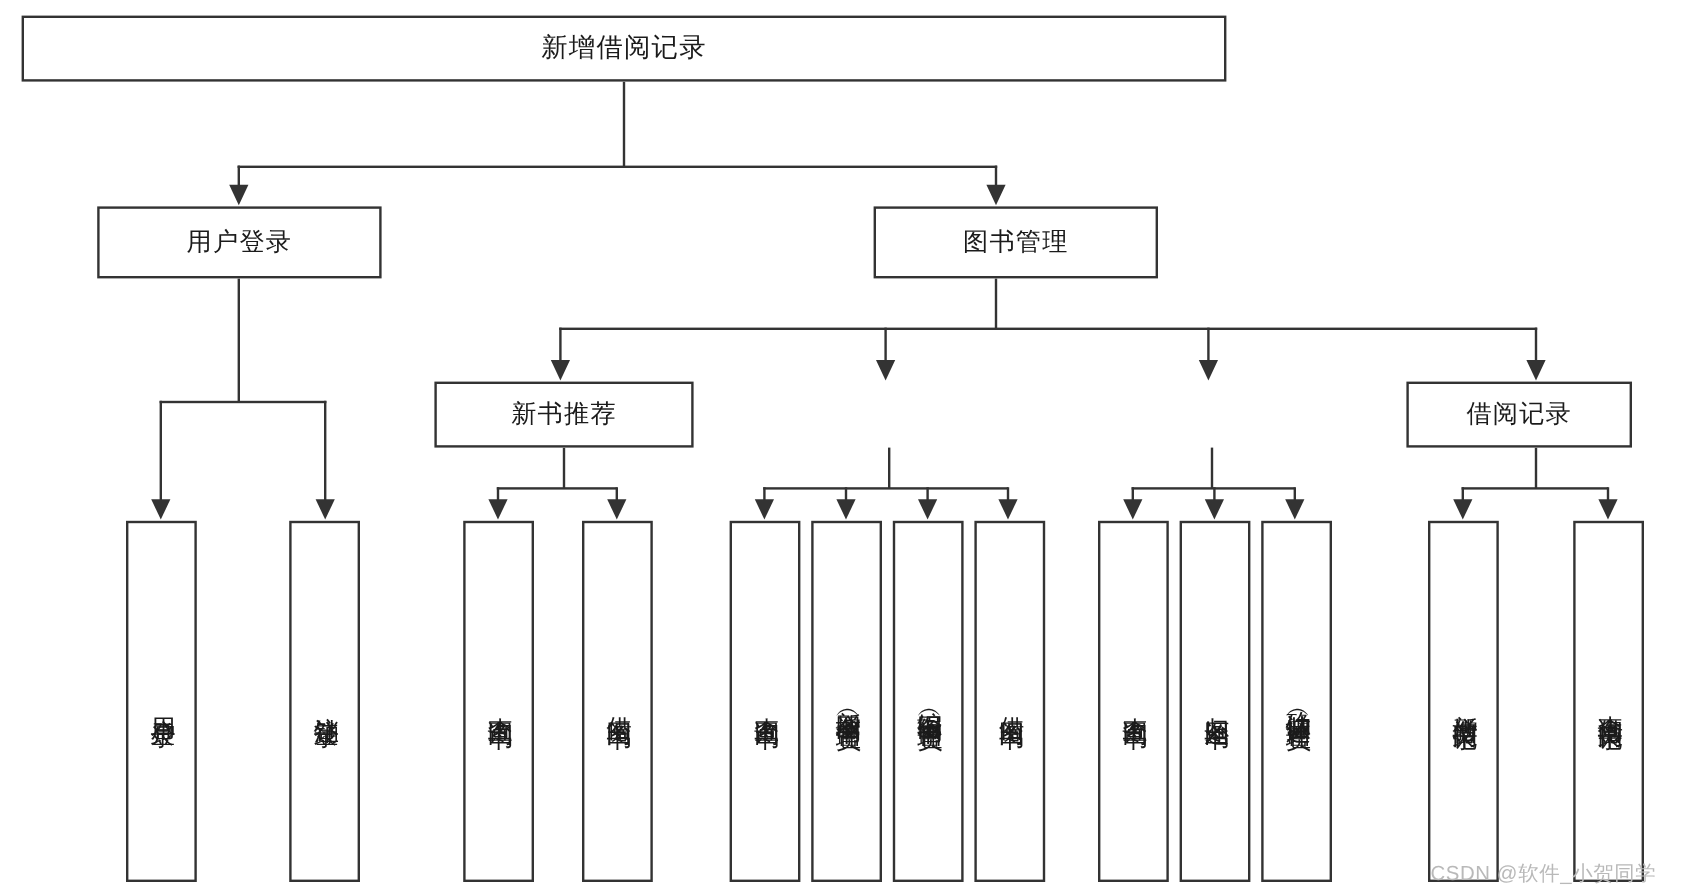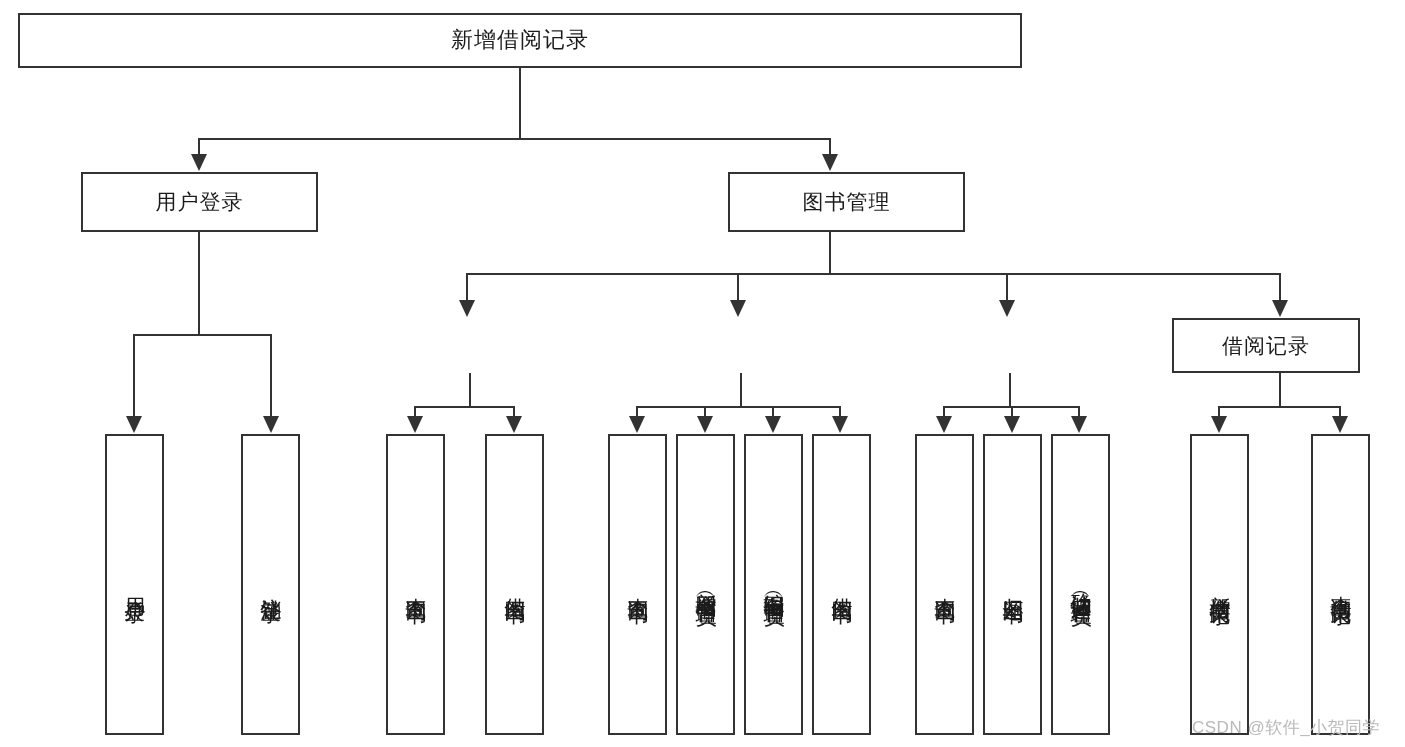--- a/index.html
+++ b/index.html
@@ -142,20 +142,23 @@
     <span>新增借阅记录</span>
   </div>
 
   <div class="node horiz" style="left:81px; top:172px; width:237px; height:60px;">
     <span>用户登录</span>
   </div>
   <div class="node horiz" style="left:711px; top:172px; width:237px; height:60px;margin-left:17px;">
     <span>图书管理</span>
   </div>
 
+  <div class="node horiz" style="left:362px; top:318px; width:216px; height:55px;">
+    <span>新书推荐</span>
+  </div>
   <div class="node horiz" style="left:1172px; top:318px; width:188px; height:55px;">
     <span>借阅记录</span>
   </div>
 
   <div class="node vert" style="left:105px; top:434px; width:59px; height:301px;">
     <span>用户登录</span>
   </div>
   <div class="node vert" style="left:241px; top:434px; width:59px; height:301px;">
     <span>注销登录</span>
   </div>

